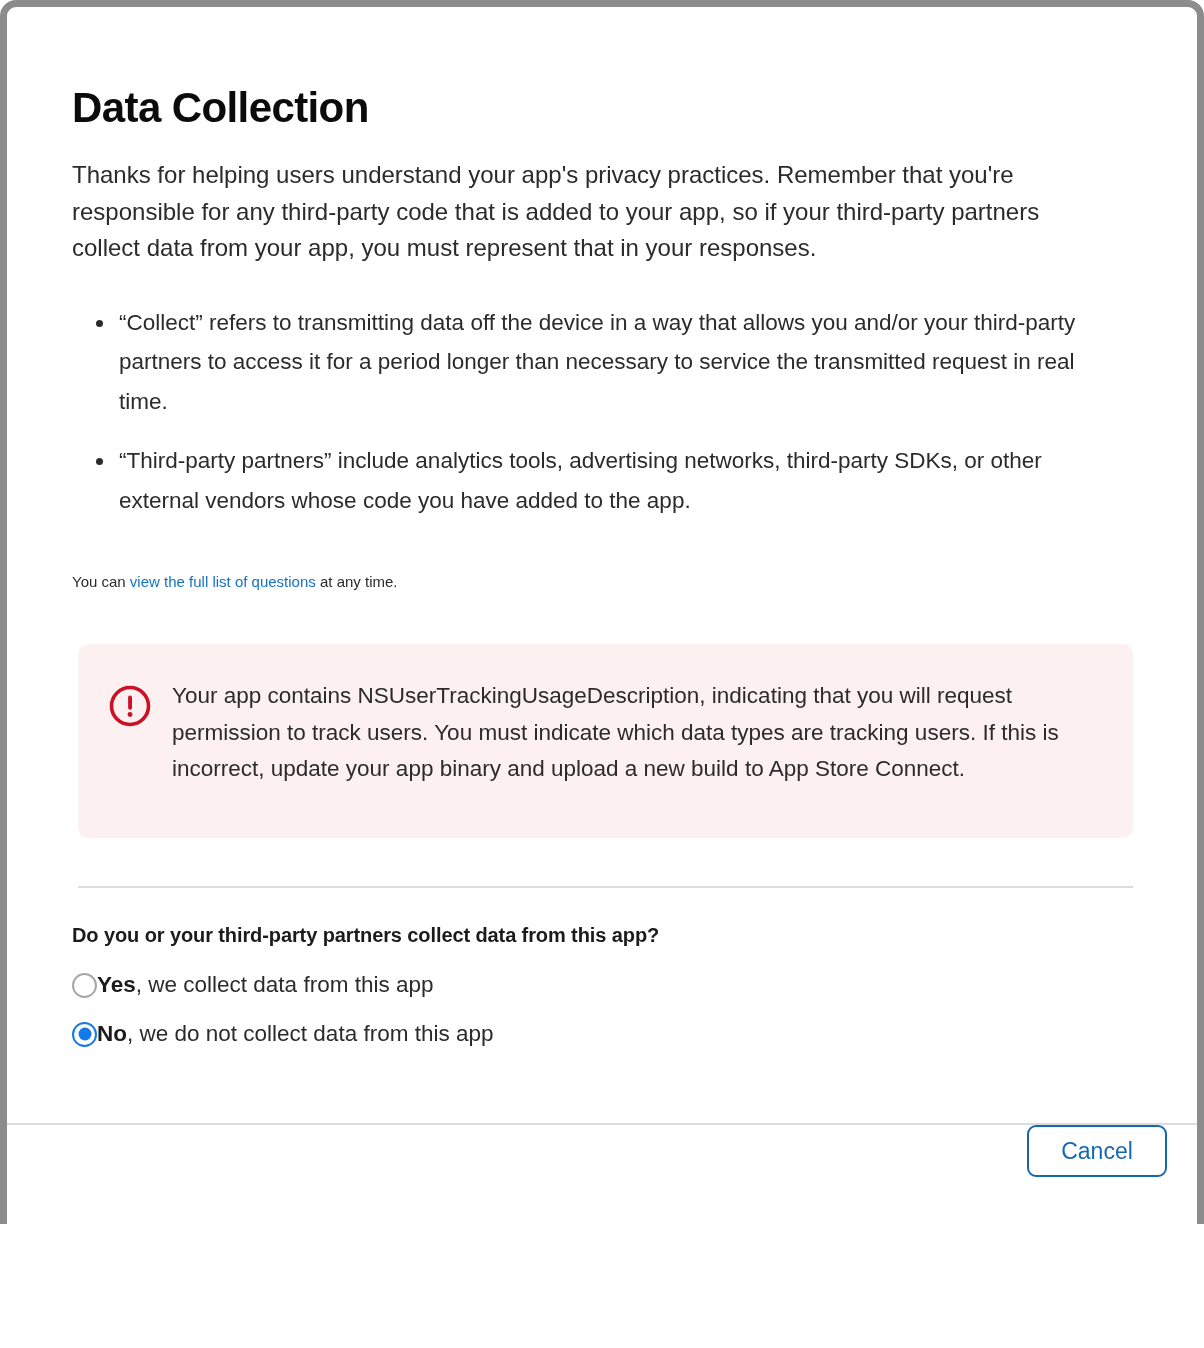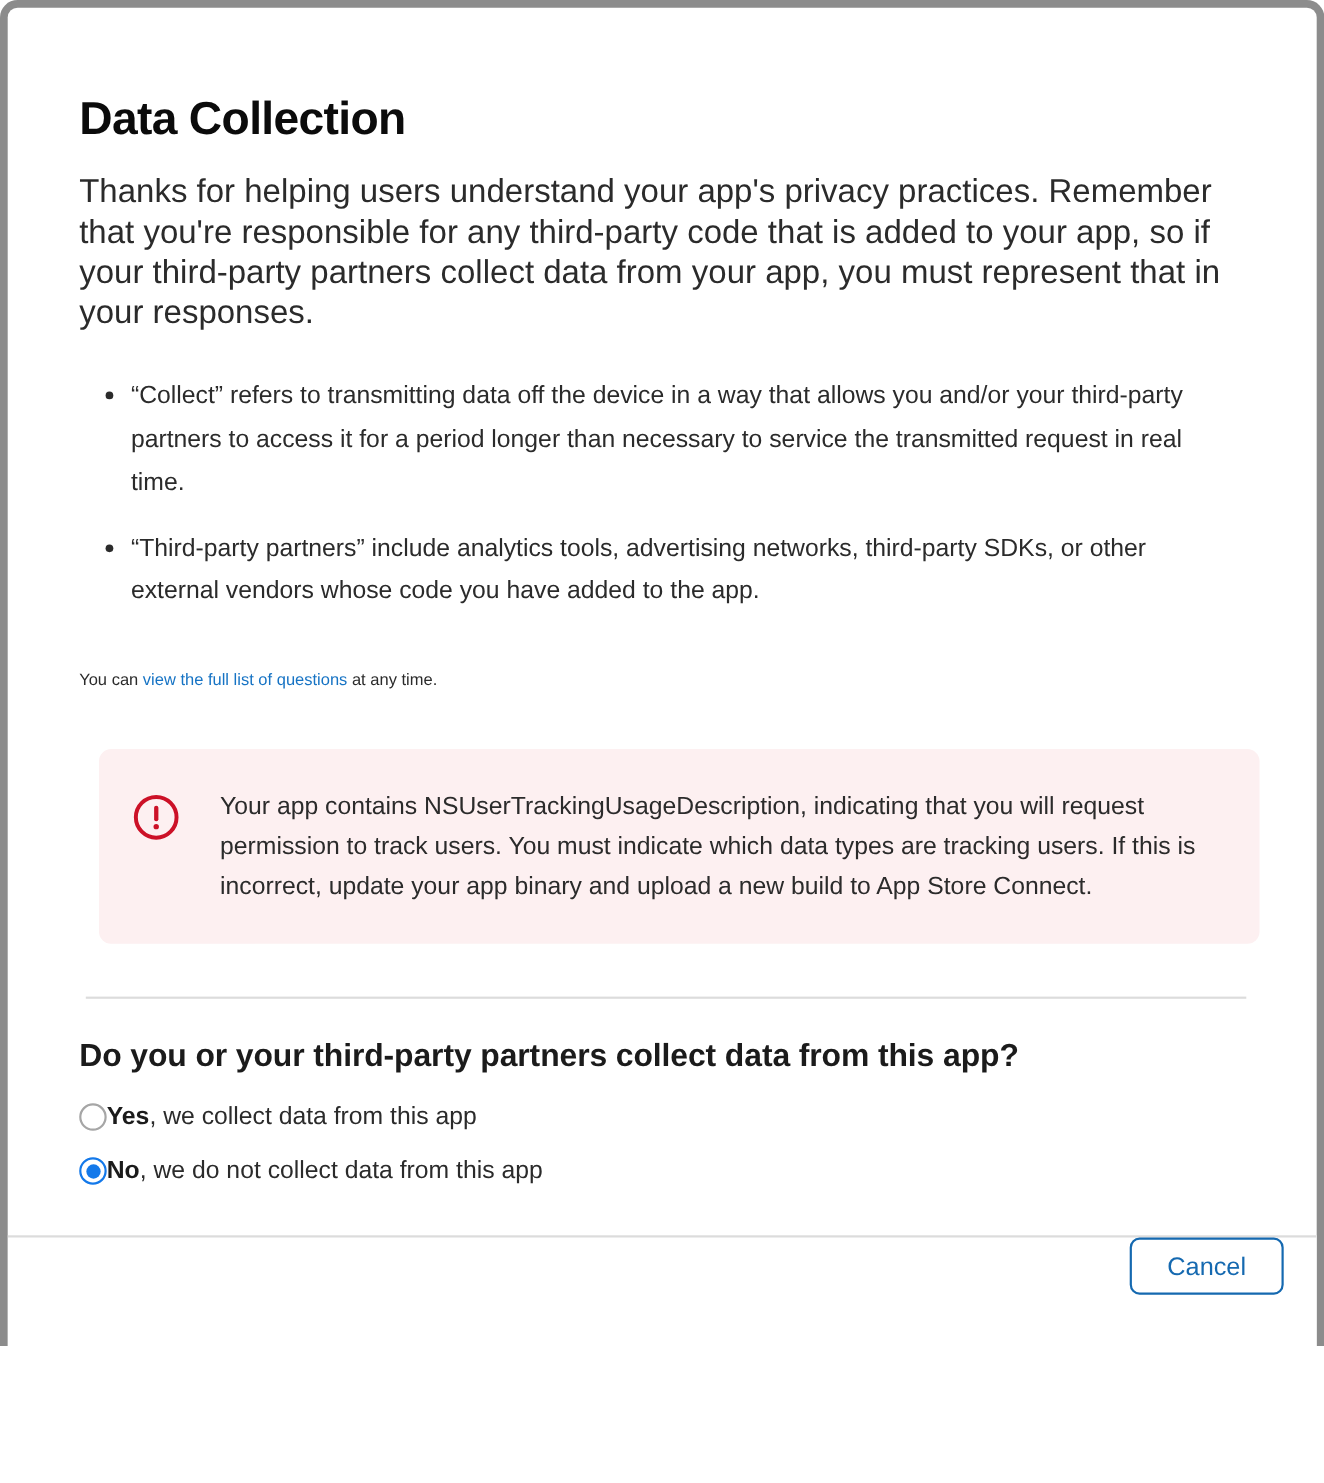--- a/index.html
+++ b/index.html
@@ -51,21 +51,21 @@
     font-size: 42px;
     font-weight: bold;
     letter-spacing: -0.6px;
     color: #0b0b0b;
     margin: 0 0 26px 0;
     line-height: 1.1;
   }
 
   
   .intro {
-    font-size: 30px;
+    font-size: 24px;
     line-height: 36.5px;
     color: #2b2b2b;
     margin: 0;
     max-width: 1040px;
   }
 
   
   ul.bullets {
     margin: 36px 0 0 0;
     padding-left: 47px;
@@ -99,29 +99,29 @@
     margin: 44px 0 0 0;
   }
   .link-line a {
     color: #1673c4;
     text-decoration: none;
     cursor: pointer;
   }
 
   
   .alert {
-    margin: 44px 0 0 18px;
+    margin: 44px 0 0 6px;
     width: 1055px;
     box-sizing: border-box;
     background: #fdf0f1;
     border-radius: 11px;
-    padding: 34px 30px 34px 30px;
+    padding: 34px 30px 50px 30px;
     display: flex;
     align-items: flex-start;
-    gap: 36px;
+    gap: 20px;
   }
   .alert-icon {
     flex: 0 0 auto;
     width: 44px;
     height: 44px;
     margin-top: 6px;
     display: block;
   }
   .alert-text {
     font-size: 22.5px;
@@ -134,21 +134,21 @@
   .divider {
     margin: 48px 6px 0 6px;
     width: 1055px;
     height: 2px;
     background: #dcdcdc;
   }
 
   
   .question {
     margin: 36px 0 0 0;
-    font-size: 29px;
+    font-size: 20px;
     font-weight: bold;
     color: #1b1b1b;
     letter-spacing: -0.1px;
   }
 
   .radio-group { margin-top: 26px; }
 
   .radio-row {
     display: flex;
     align-items: center;

